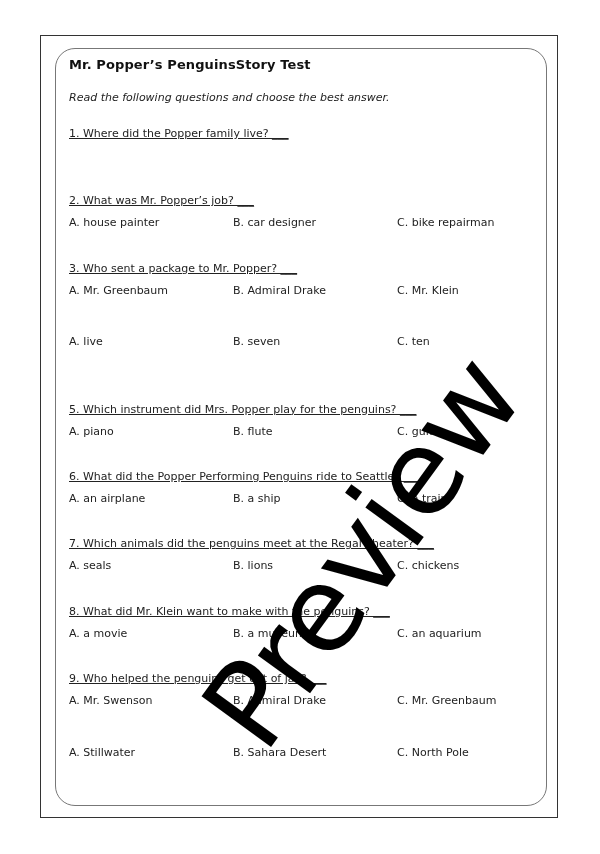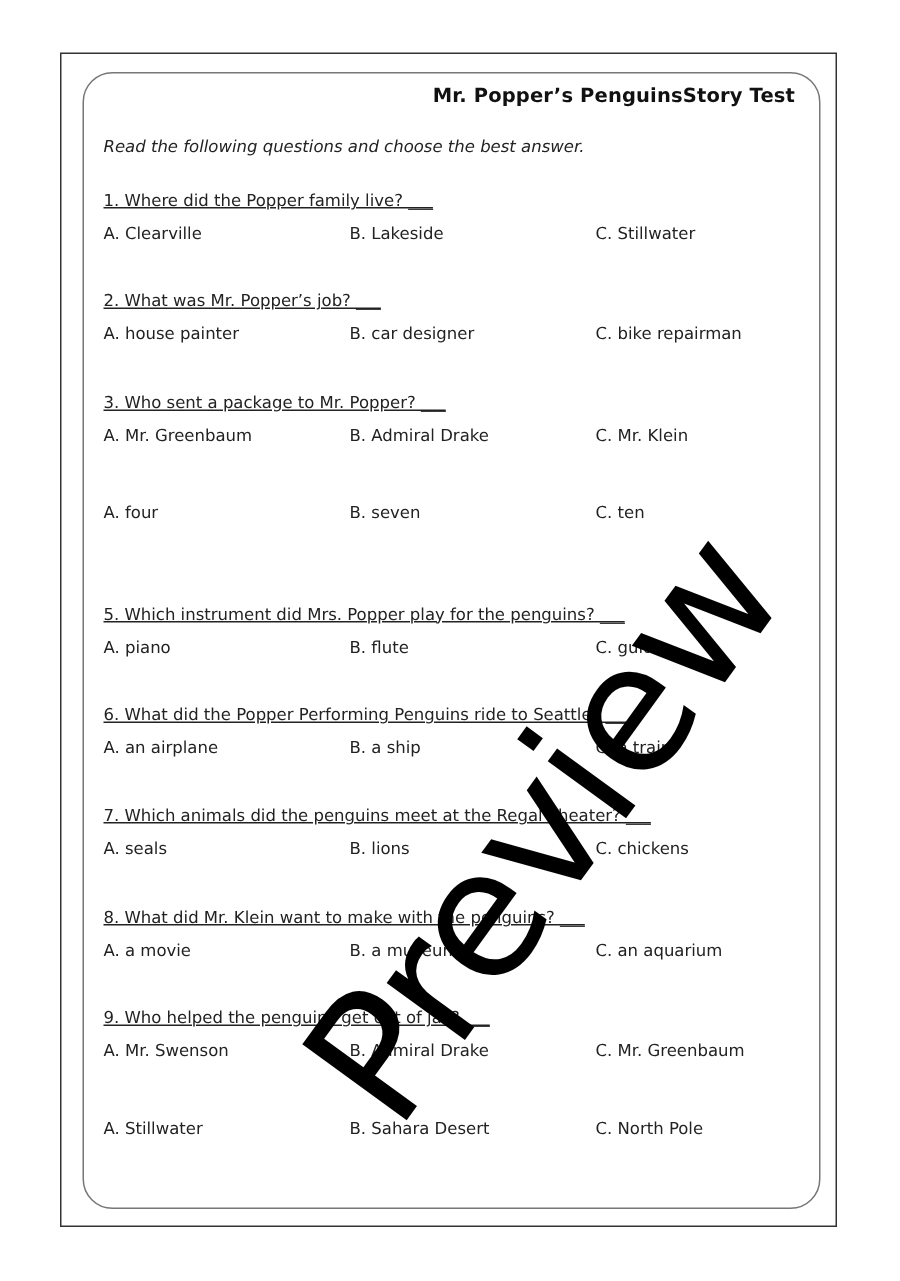--- a/index.html
+++ b/index.html
@@ -34,21 +34,21 @@
       border-radius: 20px;
       box-sizing: border-box;
     }
     .header {
       position: absolute;
       left: 69px;
       top: 54px;
       width: 461px;
       height: 20px;
       display: flex;
-      justify-content: flex-end;
+      justify-content: flex-start;
       align-items: center;
     }
     .doc-title, .doc-type {
       font-weight: bold;
       font-size: 13px;
       color: #111111;
       letter-spacing: 0.1px;
     }
     .instructions {
       position: absolute;
@@ -113,45 +113,40 @@
 <div class="header">
   <span class="doc-title">Mr. Popper’s Penguins</span>
   <span class="doc-type">Story Test</span>
 </div>
 
 <div class="instructions">Read the following questions and choose the best answer.</div>
 
 <div class="questions">
   <div class="question">
     <div class="question-text">1. Where did the Popper family live? ___</div>
-    <div class="options">
-      <span class="option a">A. Clearville</span>
-      <span class="option b">B. Lakeside</span>
-      <span class="option c">C. Stillwater</span>
-    </div>
   </div>
   <div class="question">
     <div class="question-text">2. What was Mr. Popper’s job? ___</div>
     <div class="options">
       <span class="option a">A. house painter</span>
       <span class="option b">B. car designer</span>
       <span class="option c">C. bike repairman</span>
     </div>
   </div>
   <div class="question">
     <div class="question-text">3. Who sent a package to Mr. Popper? ___</div>
     <div class="options">
       <span class="option a">A. Mr. Greenbaum</span>
       <span class="option b">B. Admiral Drake</span>
       <span class="option c">C. Mr. Klein</span>
     </div>
   </div>
   <div class="question">
     <div class="options">
-      <span class="option a">A. four</span>
+      <span class="option a">A. live</span>
       <span class="option b">B. seven</span>
       <span class="option c">C. ten</span>
     </div>
   </div>
   <div class="question">
     <div class="question-text">5. Which instrument did Mrs. Popper play for the penguins? ___</div>
     <div class="options">
       <span class="option a">A. piano</span>
       <span class="option b">B. flute</span>
       <span class="option c">C. guitar</span>

